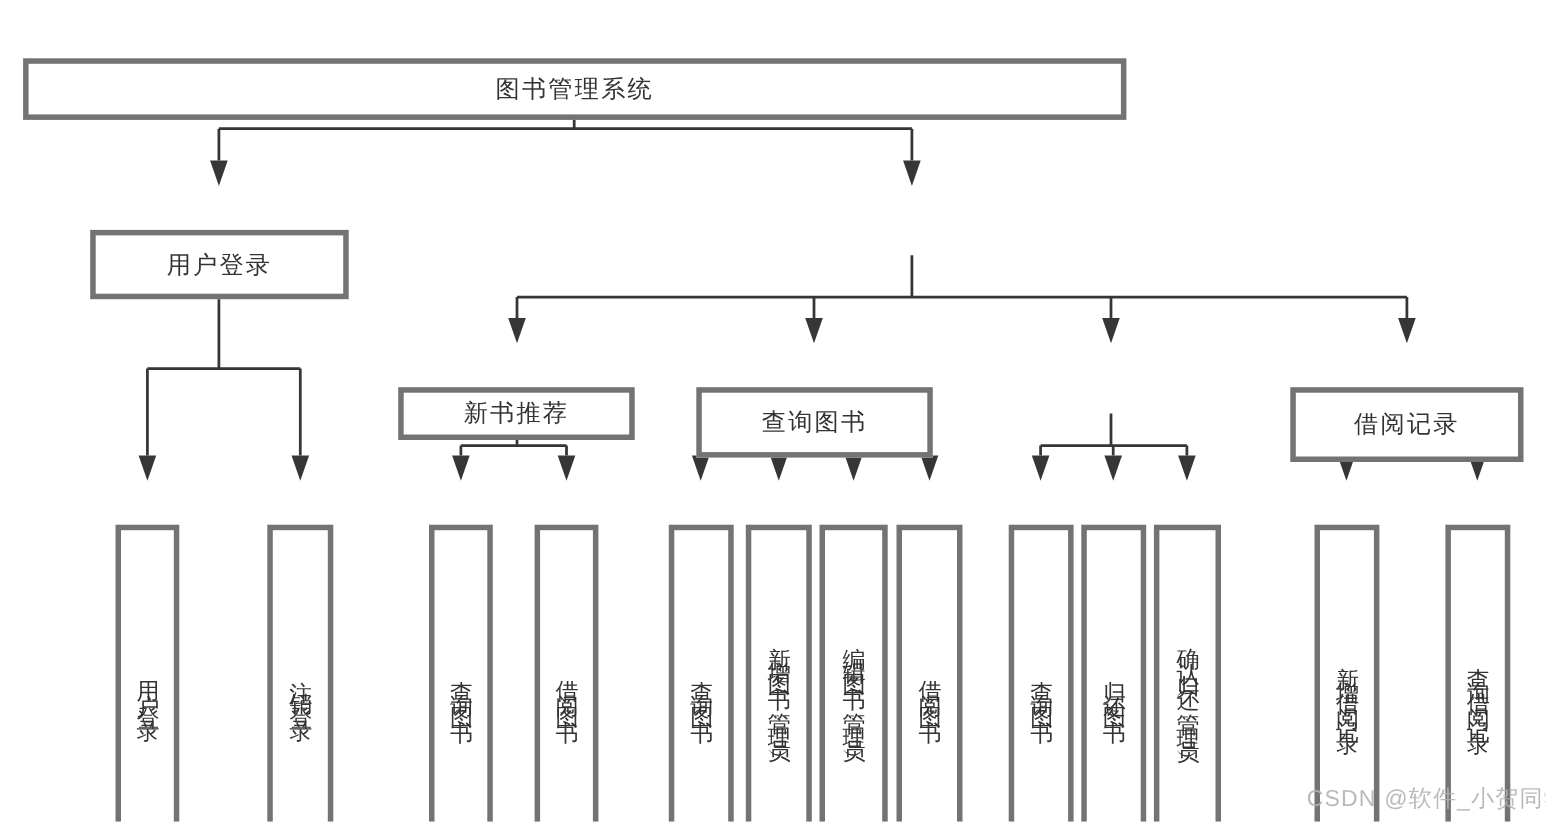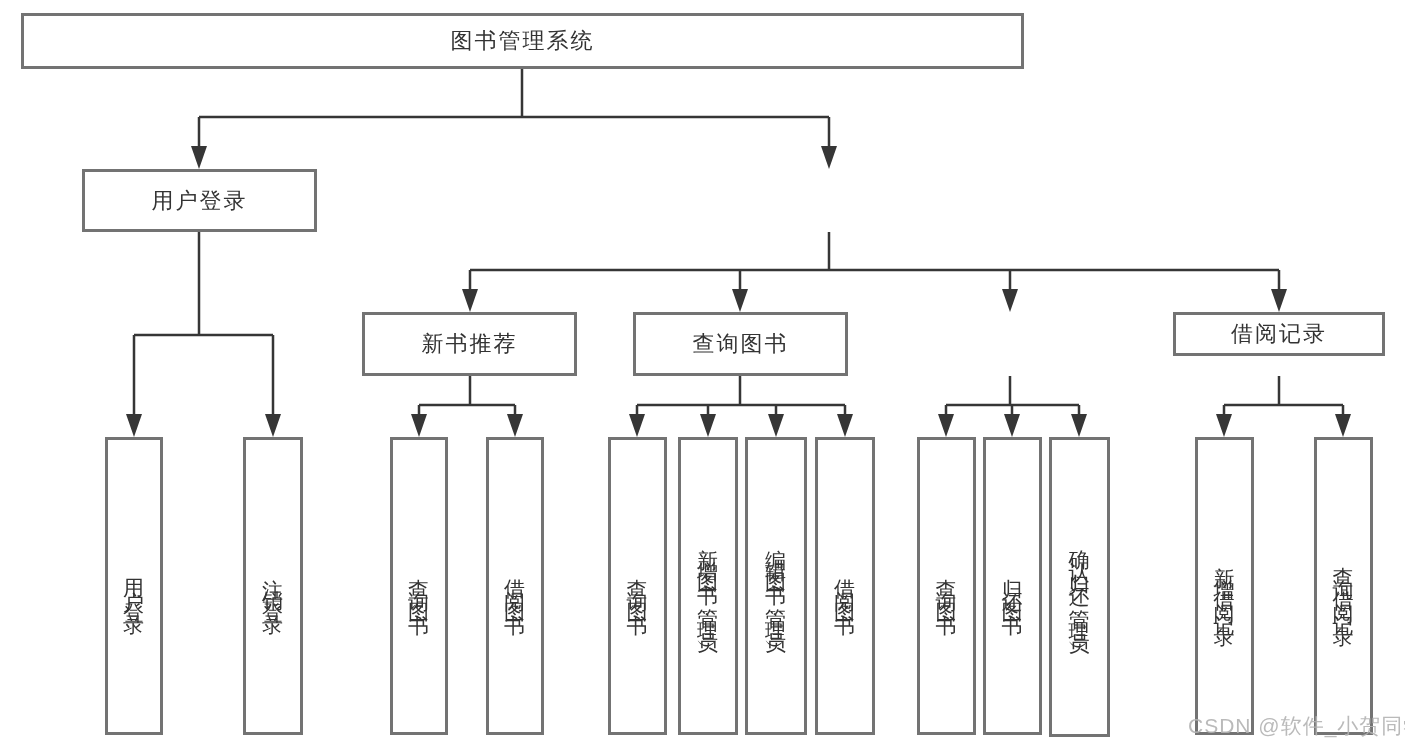--- a/index.html
+++ b/index.html
@@ -8,24 +8,25 @@
     width:1405px;height:747px;
     background:#ffffff;
     font-family:"Liberation Sans", sans-serif;
     overflow:hidden;
   }
   #wires{position:absolute;left:0;top:0;pointer-events:none;}
   .box{
     position:absolute;
     box-sizing:border-box;
     background:#ffffff;
-    border:3px solid #737373;
+    border:5px solid #737373;
     display:flex;align-items:center;justify-content:center;
     color:#333333;
     text-align:center;
+    margin-top:40px;
   }
   .h{font-size:22px;letter-spacing:2px;}
   .v{
     writing-mode:vertical-rl;
     text-orientation:mixed;
     font-size:21px;
     letter-spacing:12px;
     line-height:1;
   }
   .watermark{
@@ -85,27 +86,27 @@
   </svg>
 
   <div class="box h" style="left:21px;top:13px;width:1003px;height:56px">
     <span>图书管理系统</span>
   </div>
 
   <div class="box h" style="left:82px;top:169px;width:235px;height:63px">
     <span>用户登录</span>
   </div>
 
-  <div class="box h" style="left:362px;top:312px;width:215px;height:64px">
+  <div class="box h" style="left:362px;top:312px;width:215px;height:48px">
     <span>新书推荐</span>
   </div>
   <div class="box h" style="left:633px;top:312px;width:215px;height:64px">
     <span>查询图书</span>
   </div>
-  <div class="box h" style="left:1173px;top:312px;width:212px;height:44px">
+  <div class="box h" style="left:1173px;top:312px;width:212px;height:68px">
     <span>借阅记录</span>
   </div>
 
   <div class="box v" style="left:105px;top:437px;width:58px;height:298px">
     <span>用户登录</span>
   </div>
   <div class="box v" style="left:243px;top:437px;width:60px;height:298px">
     <span>注销登录</span>
   </div>
 

